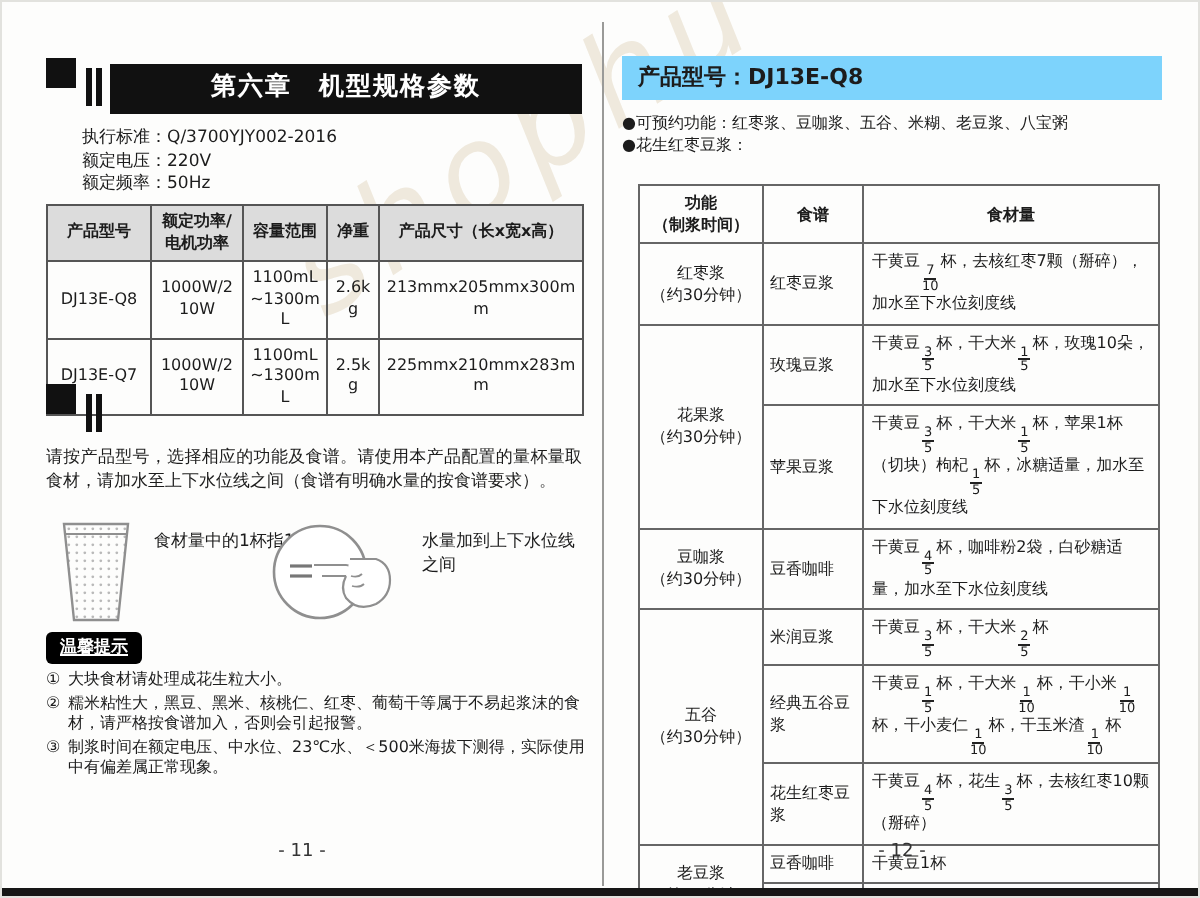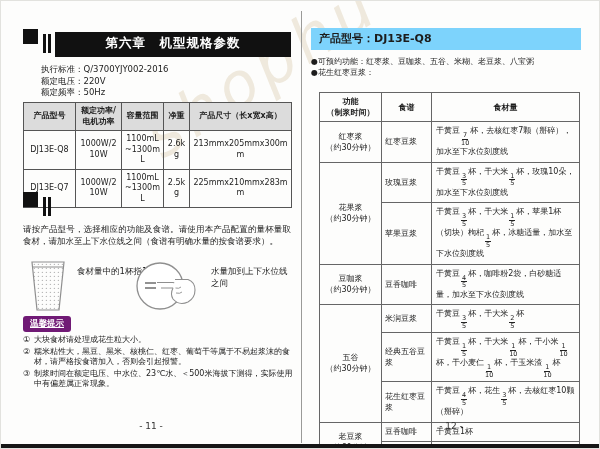--- a/index.html
+++ b/index.html
@@ -18,21 +18,21 @@
   .ch .banner{position:absolute;left:32px;right:0;top:0;height:25px;background:#111;color:#fff;
     font-size:12.5px;font-weight:bold;text-align:center;line-height:22px;letter-spacing:1px;}
   .speclines{left:40px;top:63px;font-size:8.5px;line-height:11.5px;}
   table{border-collapse:collapse;}
   .spectable{left:22px;top:101px;width:268px;font-size:8px;table-layout:fixed;}
   .spectable th{background:#dcdcdc;font-weight:bold;}
   .spectable th,.spectable td{border:1px solid #555;padding:3px 2px;text-align:center;line-height:10.5px;word-break:break-all;}
   .intro{left:22px;top:223px;width:268px;font-size:8.5px;line-height:11.5px;text-align:justify;}
   .cuplabel{left:76px;top:264px;width:92px;font-size:8.5px;line-height:12px;}
   .waterlabel{left:210px;top:264px;width:82px;font-size:8.5px;line-height:12px;}
-  .tipbadge{left:22px;top:315px;background:#701a75;color:#fff;font-size:8.5px;font-weight:bold;
+  .tipbadge{left:22px;top:315px;background:#000000;color:#fff;font-size:8.5px;font-weight:bold;
     padding:2px 7px;border-radius:3px;text-decoration:underline;}
   .tips{left:22px;top:334px;width:270px;font-size:8px;line-height:10.5px;}
   .tip{display:flex;margin-bottom:1px;}
   .tip .num{width:11px;flex:none;}
   .pgnum{top:420px;width:300px;text-align:center;font-size:9px;color:#333;}
   
   .titlebar{left:310px;top:27px;width:270px;height:22px;background:#7dd3fc;font-size:11px;font-weight:bold;
     line-height:22px;padding-left:8px;box-sizing:border-box;}
   .bullets{left:310px;top:56px;width:272px;font-size:8px;line-height:10.5px;text-align:right;}
   .bullet{display:flex;}

